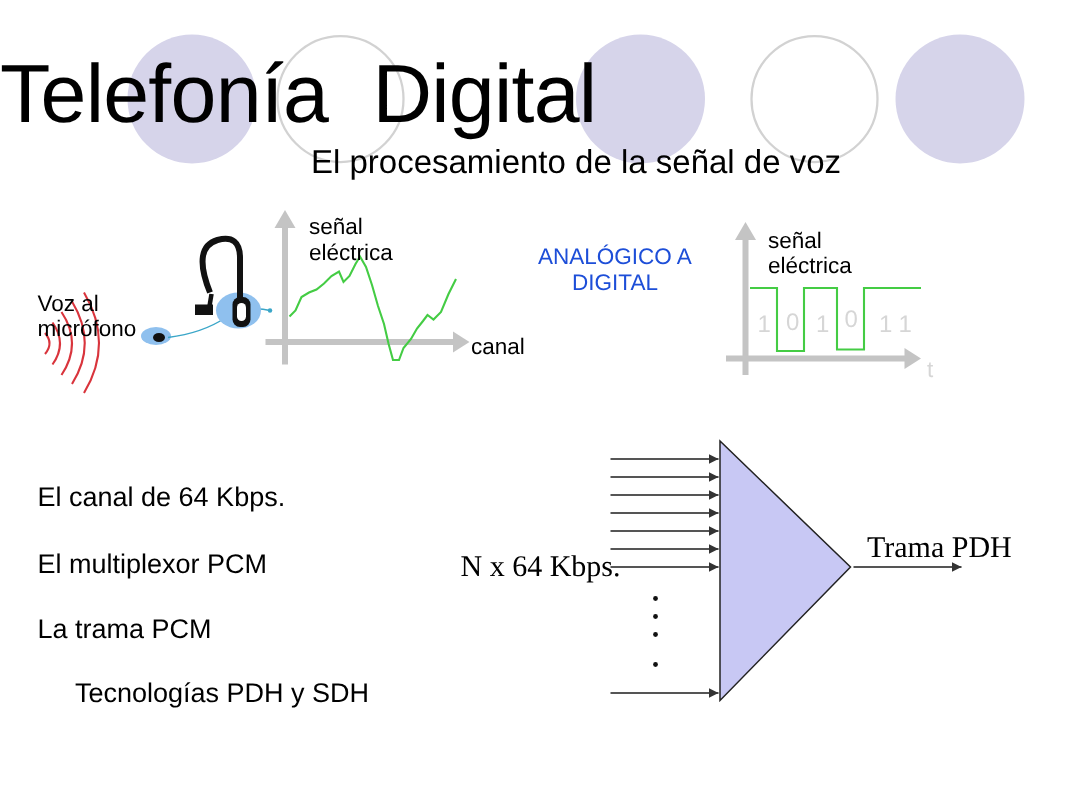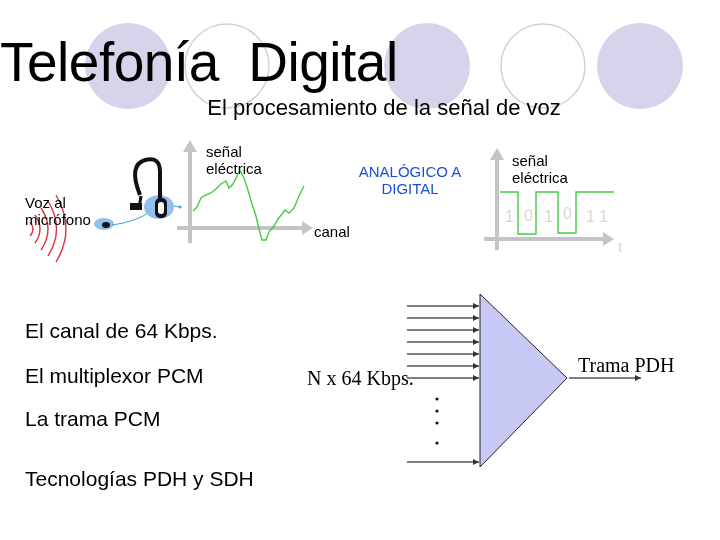--- a/index.html
+++ b/index.html
@@ -17,21 +17,21 @@
       white-space: pre;
     }
     .subtitle {
       left: 0; width: 720px; top: 95px; text-align: center;
       font-size: 22px; line-height: 26px; padding-left: 24px;
     }
     .lbl { font-size: 15px; line-height: 17px; }
     .red-lbl {
       font-size: 15px; line-height: 17px; text-align: center;
     }
-    .bullet { font-size: 21px; line-height: 22px; left: 25px; }
+    .bullet { font-size: 18px; line-height: 22px; left: 25px; }
     .serif { font-family: "Liberation Serif", serif; font-size: 20px; }
     .bit { font-size: 16px; color: #d6d6d6; }
   </style>
 </head>
 <body>
 
 <svg class="layer" width="720" height="540">
   <circle cx="128" cy="66" r="43" fill="#d6d4ea"></circle>
   <circle cx="227" cy="66" r="42" fill="none" stroke="#d2d2d2" stroke-width="1.5"></circle>
   <circle cx="427" cy="66" r="43" fill="#d6d4ea"></circle>
@@ -109,21 +109,21 @@
 <div class="abs bit" style="left:618px; top:238px; font-size:15px;">t</div>
 
 <div class="abs lbl" style="left:512px; top:152px;">
   <div>señal</div>
   <div>eléctrica</div>
 </div>
 
 <div class="abs bullet" style="top:320px;">El canal de 64 Kbps.</div>
 <div class="abs bullet" style="top:365px;text-align:center;">El multiplexor PCM</div>
 <div class="abs bullet" style="top:408px;text-align:center;">La trama PCM</div>
-<div class="abs bullet" style="top:468px;">Tecnologías PDH y SDH</div>
+<div class="abs bullet" style="top:451px;margin-left:25px;">Tecnologías PDH y SDH</div>
 
 <svg class="layer" width="720" height="540">
   <defs>
     <marker id="ah" markerWidth="6" markerHeight="6" refX="5" refY="3" orient="auto">
       <path d="M0 0.5 L5 3 L0 5.5 Z" fill="#333"></path>
     </marker>
   </defs>
   <polygon points="480,294 480,467 567,378" fill="#c8c8f4" stroke="#222" stroke-width="1"></polygon>
   <g stroke="#555" stroke-width="1.3" marker-end="url(#ah)">
     <line x1="407" y1="306" x2="479" y2="306"></line>

